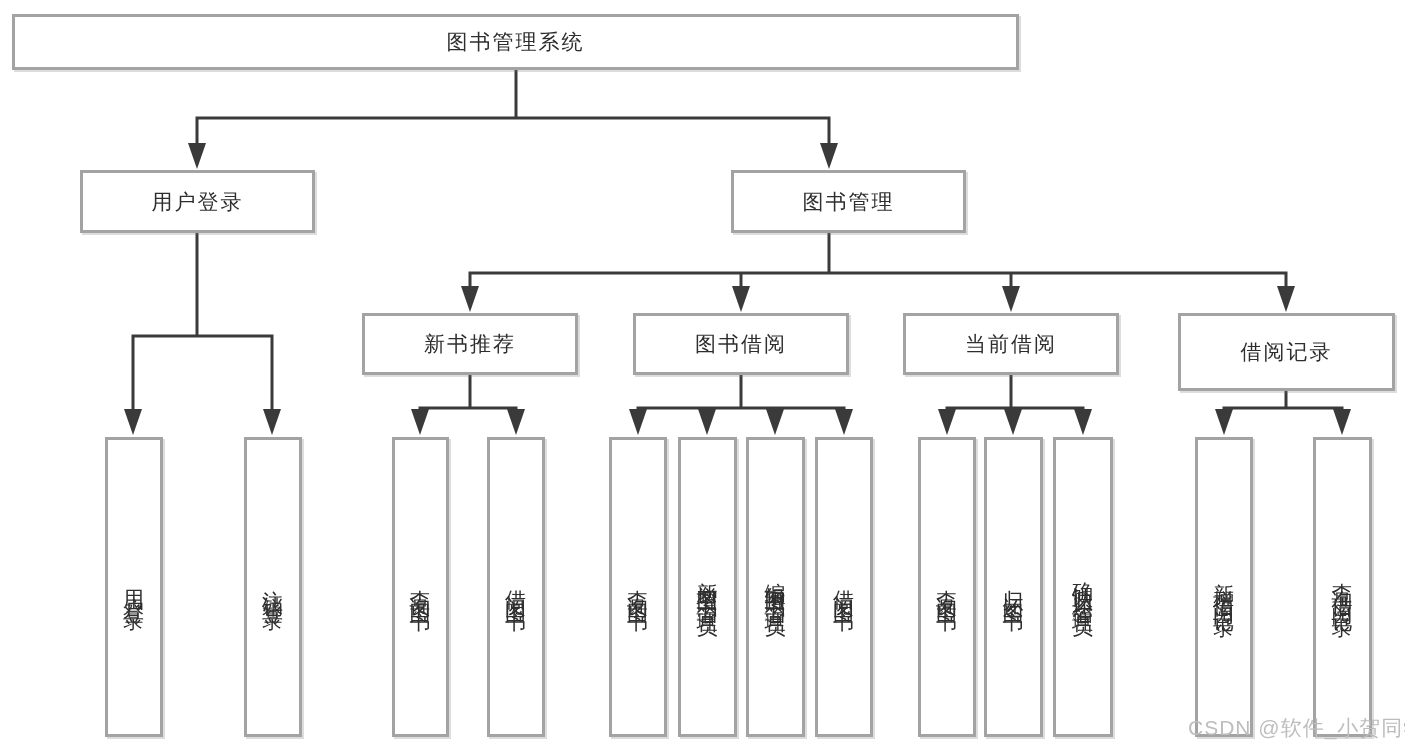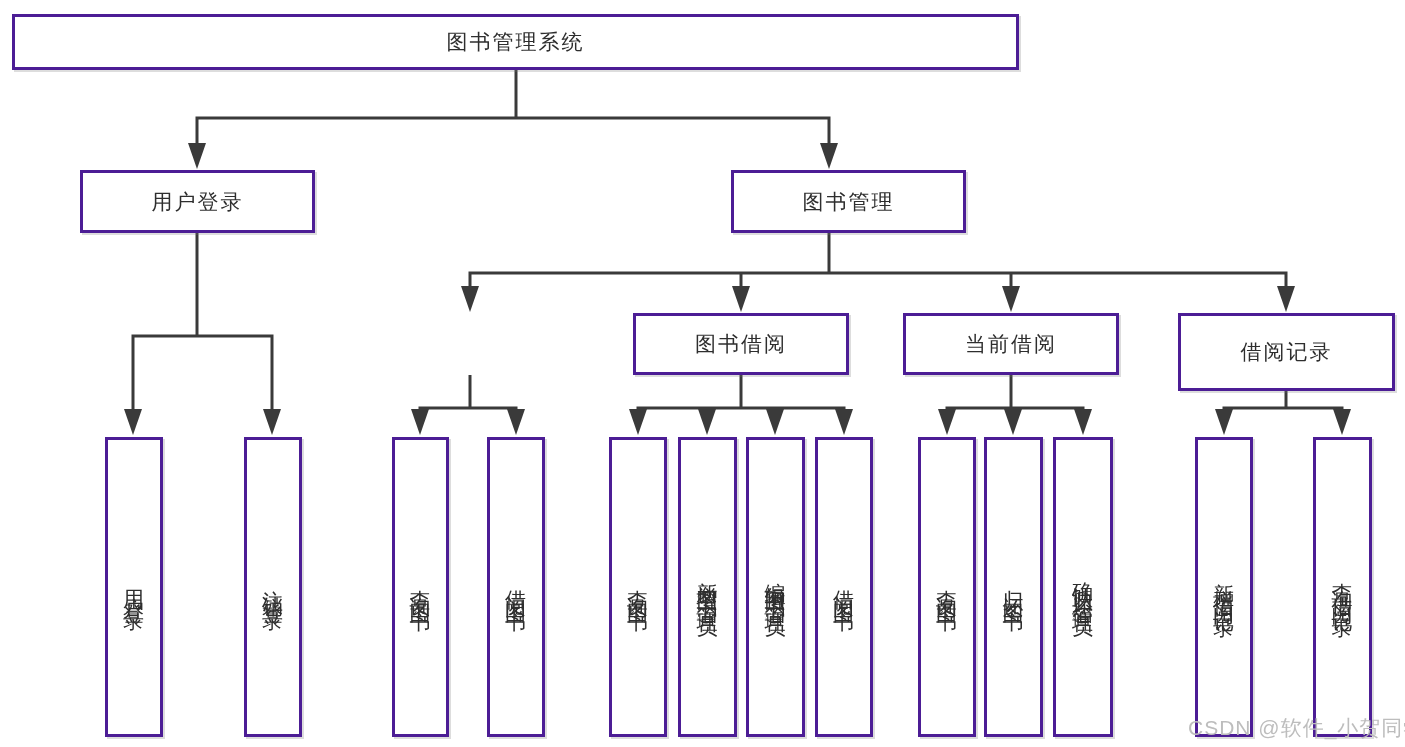--- a/index.html
+++ b/index.html
@@ -8,21 +8,21 @@
     width:1405px;height:747px;
     background:#ffffff;
     font-family:"Liberation Sans", sans-serif;
     overflow:hidden;
   }
   svg.connectors{position:absolute;left:0;top:0;z-index:1;}
   .box{
     position:absolute;
     box-sizing:border-box;
     background:#ffffff;
-    border:3px solid #4c1d95;
+    border:3px solid #a3a3a3;
     box-shadow:2px 2px 0 rgba(120,120,120,0.25);
     display:flex;align-items:center;justify-content:center;
     z-index:2;
     color:#2e2e2e;
   }
   .hlabel{
     font-size:21px;
     letter-spacing:2px;
     white-space:nowrap;
     color:#2e2e2e;
@@ -107,20 +107,23 @@
     <span class="hlabel">图书管理系统</span>
   </div>
 
   <div class="box" style="left:80px;top:170px;width:235px;height:63px">
     <span class="hlabel">用户登录</span>
   </div>
   <div class="box" style="left:731px;top:170px;width:235px;height:63px">
     <span class="hlabel">图书管理</span>
   </div>
 
+  <div class="box" style="left:362px;top:313px;width:216px;height:62px">
+    <span class="hlabel">新书推荐</span>
+  </div>
   <div class="box" style="left:633px;top:313px;width:216px;height:62px">
     <span class="hlabel">图书借阅</span>
   </div>
   <div class="box" style="left:903px;top:313px;width:216px;height:62px">
     <span class="hlabel">当前借阅</span>
   </div>
   <div class="box" style="left:1178px;top:313px;width:217px;height:78px">
     <span class="hlabel">借阅记录</span>
   </div>
 

